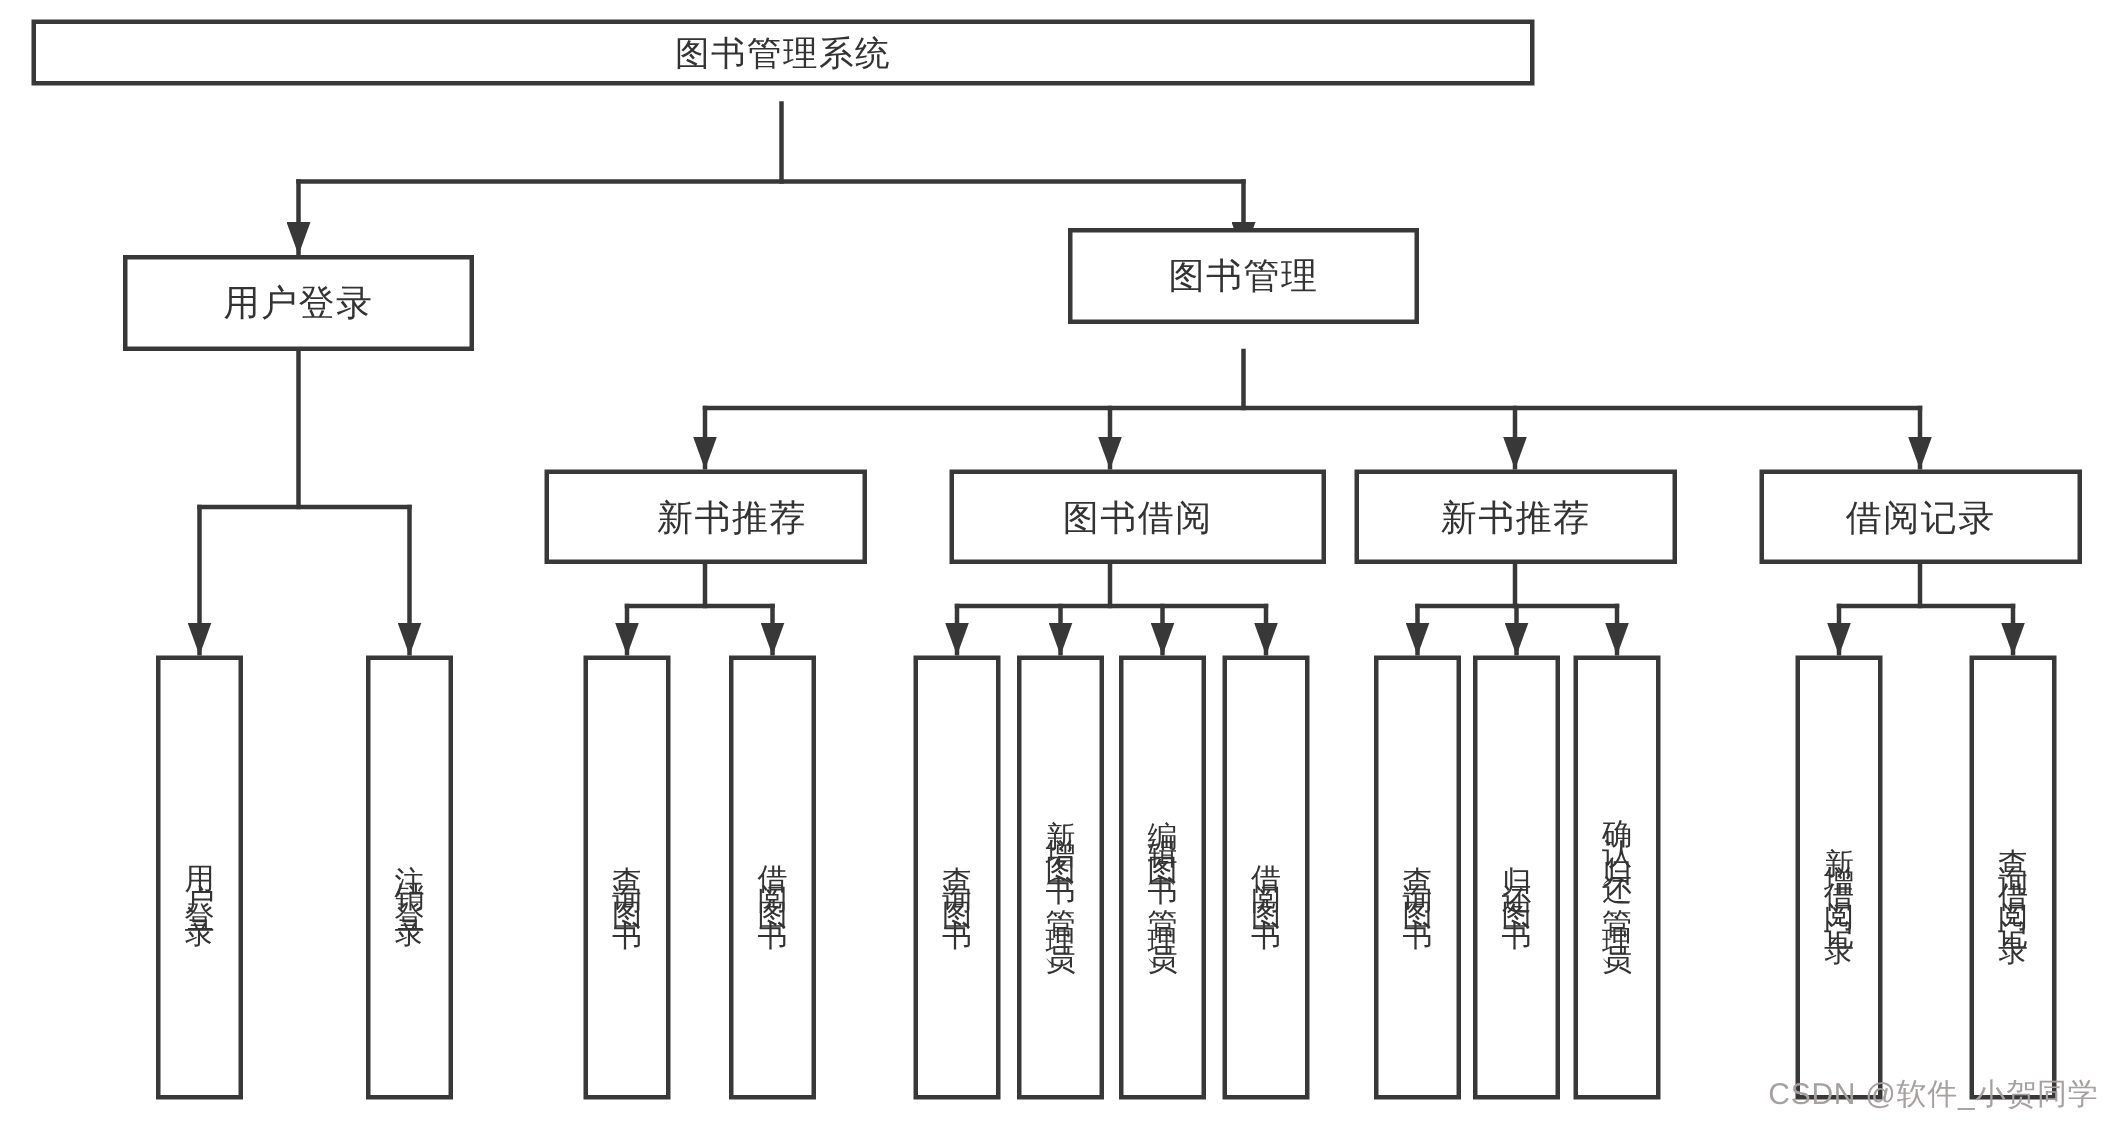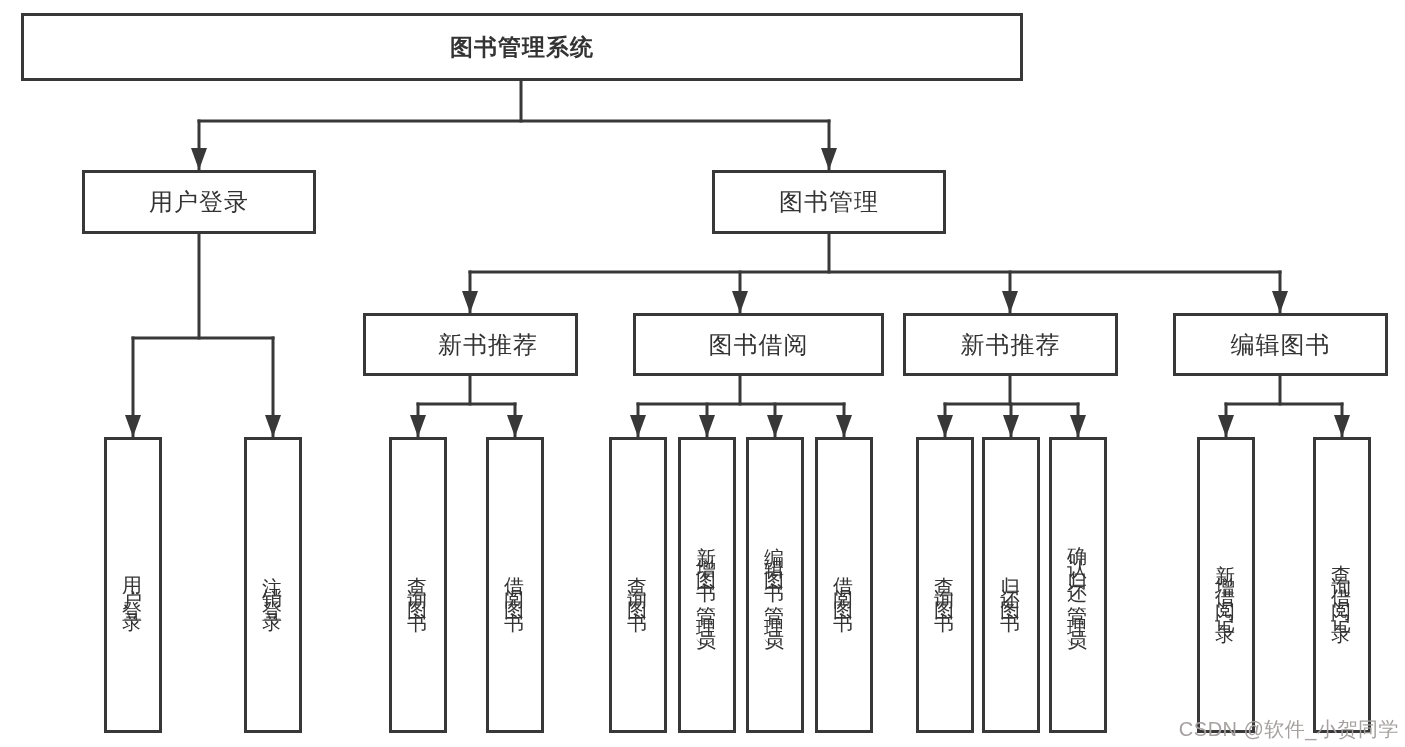--- a/index.html
+++ b/index.html
@@ -115,42 +115,42 @@
     </g>
 
     <g>
       <line x1="1280" y1="376" x2="1280" y2="404"></line>
       <line x1="1226" y1="404" x2="1342" y2="404"></line>
       <line x1="1226" y1="404" x2="1226" y2="437" marker-end="url(#ah)"></line>
       <line x1="1342" y1="404" x2="1342" y2="437" marker-end="url(#ah)"></line>
     </g>
   </svg>
 
-  <div class="box" style="left:21px;top:13px;width:1002px;height:68px;font-weight:bold;">
+  <div class="box" style="left:21px;top:13px;width:1002px;height:44px;">
     <span class="hlabel root-label">图书管理系统</span>
   </div>
 
   <div class="box" style="left:82px;top:170px;width:234px;height:64px;">
     <span class="hlabel">用户登录</span>
   </div>
-  <div class="box" style="left:712px;top:170px;width:234px;height:64px;">
+  <div class="box" style="left:712px;top:152px;width:234px;height:64px;">
     <span class="hlabel">图书管理</span>
   </div>
 
   <div class="box" style="left:363px;top:313px;width:215px;height:63px;padding-left:35px;">
     <span class="hlabel">新书推荐</span>
   </div>
   <div class="box" style="left:633px;top:313px;width:251px;height:63px;">
     <span class="hlabel">图书借阅</span>
   </div>
   <div class="box" style="left:903px;top:313px;width:215px;height:63px;">
     <span class="hlabel">新书推荐</span>
   </div>
   <div class="box" style="left:1173px;top:313px;width:215px;height:63px;">
-    <span class="hlabel">编辑图书</span>
+    <span class="hlabel">借阅记录</span>
   </div>
 
   <div class="box" style="left:104px;top:437px;width:58px;height:296px;">
     <span class="vtext">用户登录</span>
   </div>
   <div class="box" style="left:244px;top:437px;width:58px;height:296px;">
     <span class="vtext">注销登录</span>
   </div>
 
   <div class="box" style="left:389px;top:437px;width:58px;height:296px;">

